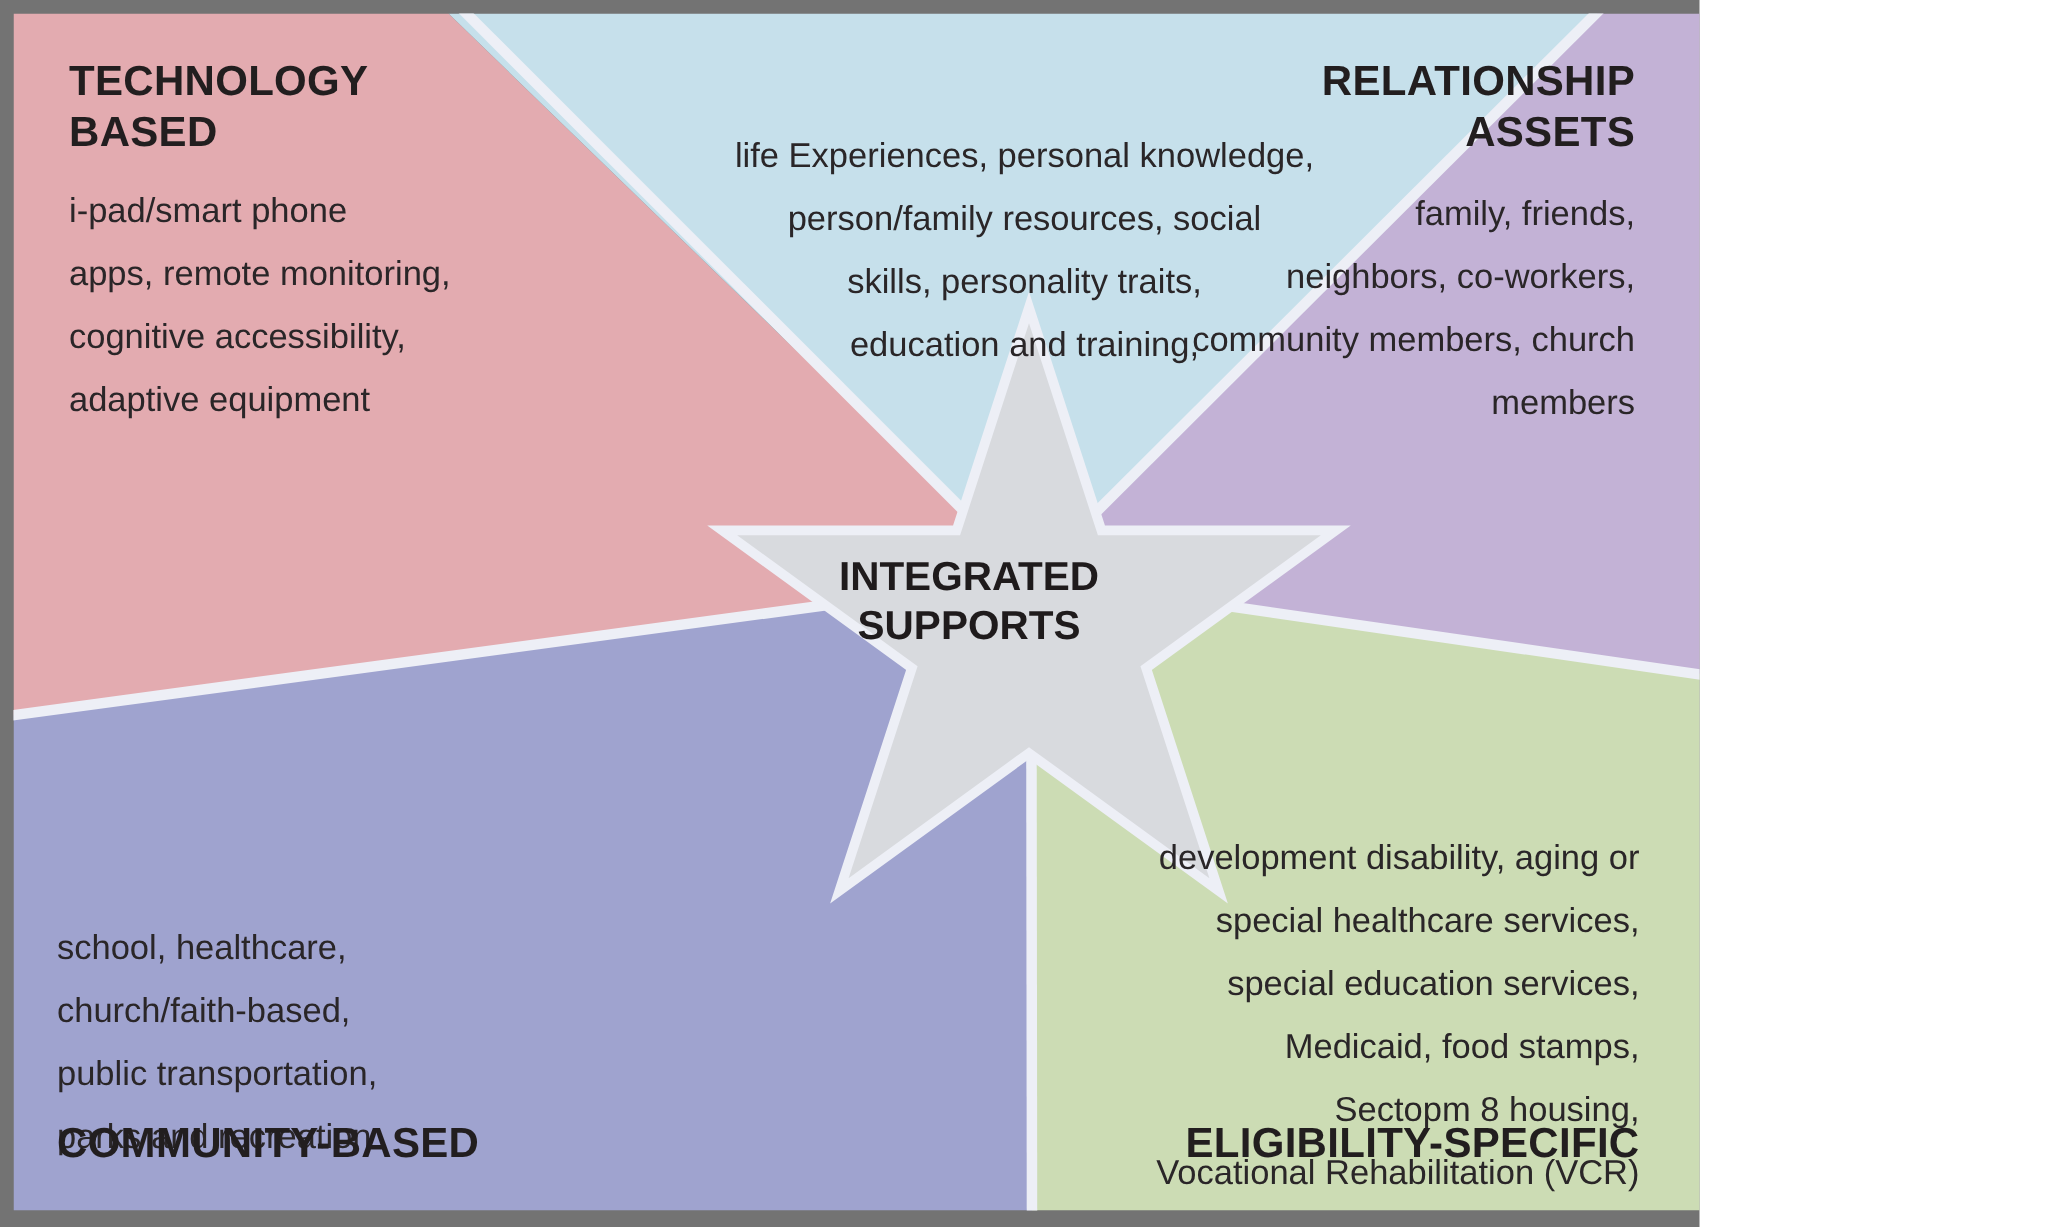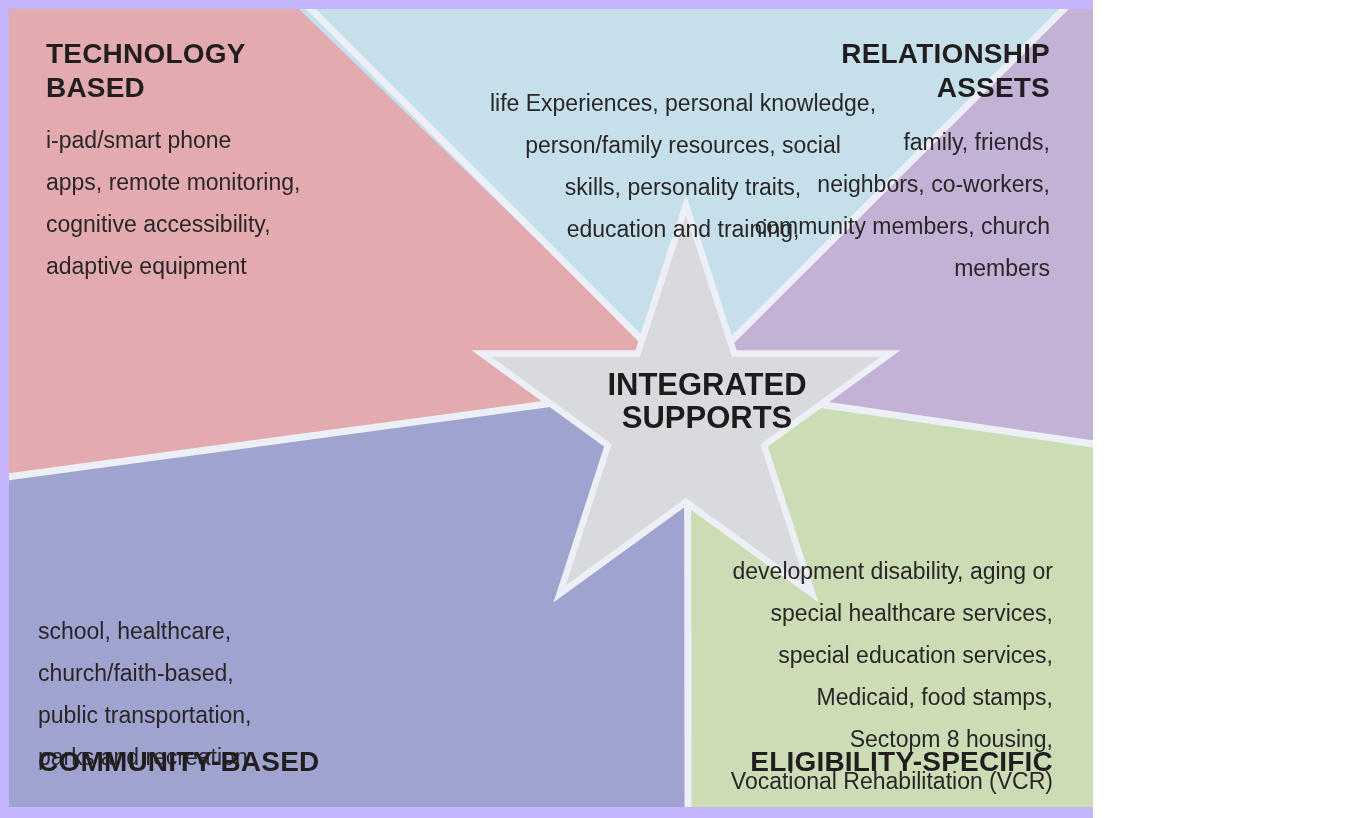--- a/index.html
+++ b/index.html
@@ -1,23 +1,24 @@
 <!DOCTYPE html>
 <html><head>
 <meta charset="utf-8">
 <style>
   html, body { margin: 0; padding: 0; background: #ffffff; }
   .canvas {
     position: relative;
     width: 1093px;
     height: 818px;
-    background: #c4b5fd;
+    background: #737373;
     overflow: hidden;
     font-family: "Liberation Sans", "DejaVu Sans", sans-serif;
     color: #262224;
+    padding-left: 40px;
   }
   .canvas svg { position: absolute; left: 0; top: 0; display: block; }
   .divider { stroke-width: 7; stroke-linecap: butt; }
   .star-shape { stroke: #edeff6; stroke-width: 6.5; stroke-linejoin: miter; }
   .txt { position: absolute; white-space: pre-line; }
   .sec-title {
     font-size: 28px;
     font-weight: 700;
     line-height: 34px;
     letter-spacing: 0.2px;
@@ -33,24 +34,24 @@
   .tech-body   { left: 46px;  top: 119px; }
   .psa-title   { left: 683px; top: 38px;  transform: translateX(-50%); text-align: center; }
   .psa-body    { left: 683px; top: 82px;  transform: translateX(-50%); text-align: center; }
   .rel-title   { right: 43px; top: 37px;  text-align: right; }
   .rel-body    { right: 43px; top: 121px; text-align: right; }
   .com-body    { left: 38px;  top: 610px; }
   .com-title   { left: 38px;  top: 745px; }
   .elig-body   { right: 40px; top: 550px; text-align: right; }
   .elig-title  { right: 40px; top: 745px; text-align: right; }
   .star-label  {
-    left: 707px; top: 368px;
+    left: 646px; top: 368px;
     transform: translateX(-50%);
     text-align: center;
-    font-size: 31px;
+    font-size: 27px;
     font-weight: 700;
     line-height: 33px;
     color: #1f1b1c;
   }
 </style>
 </head>
 <body>
 
 <div class="canvas">
 

